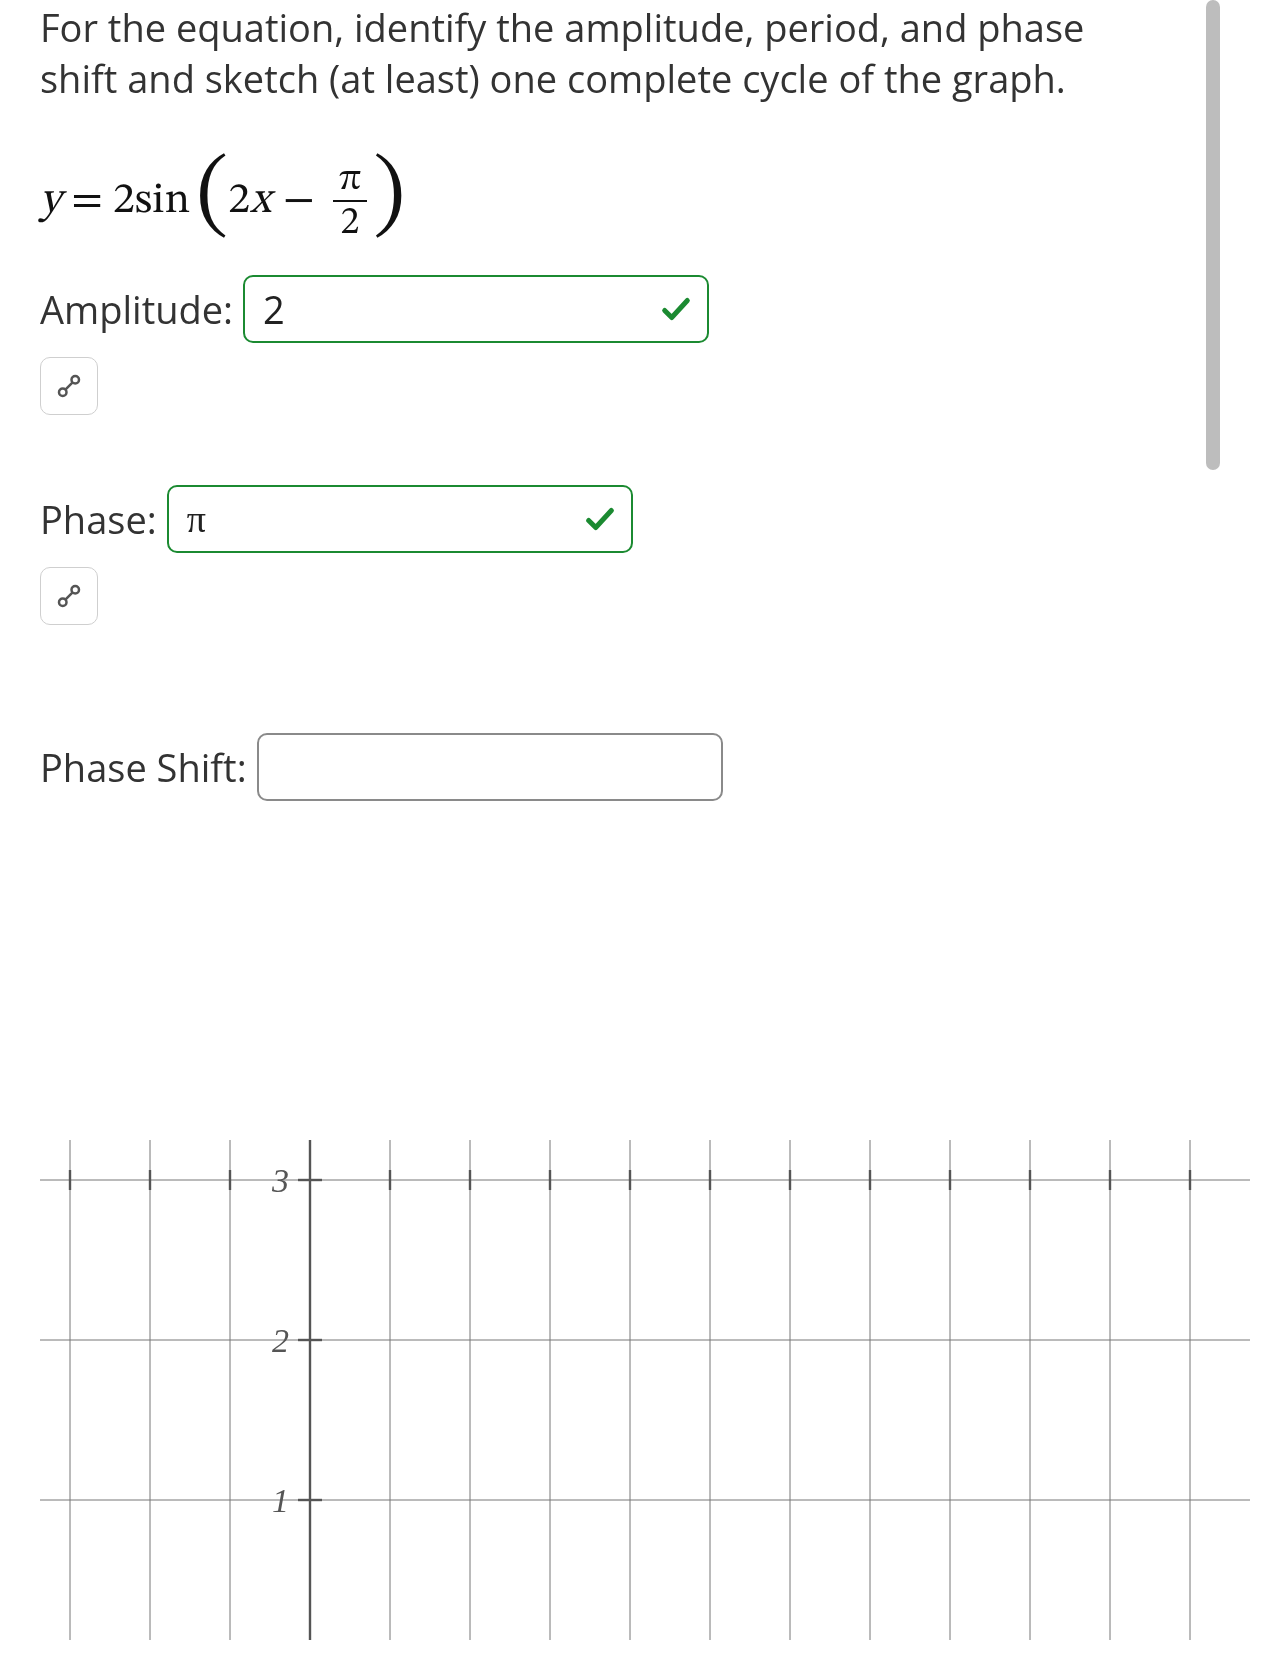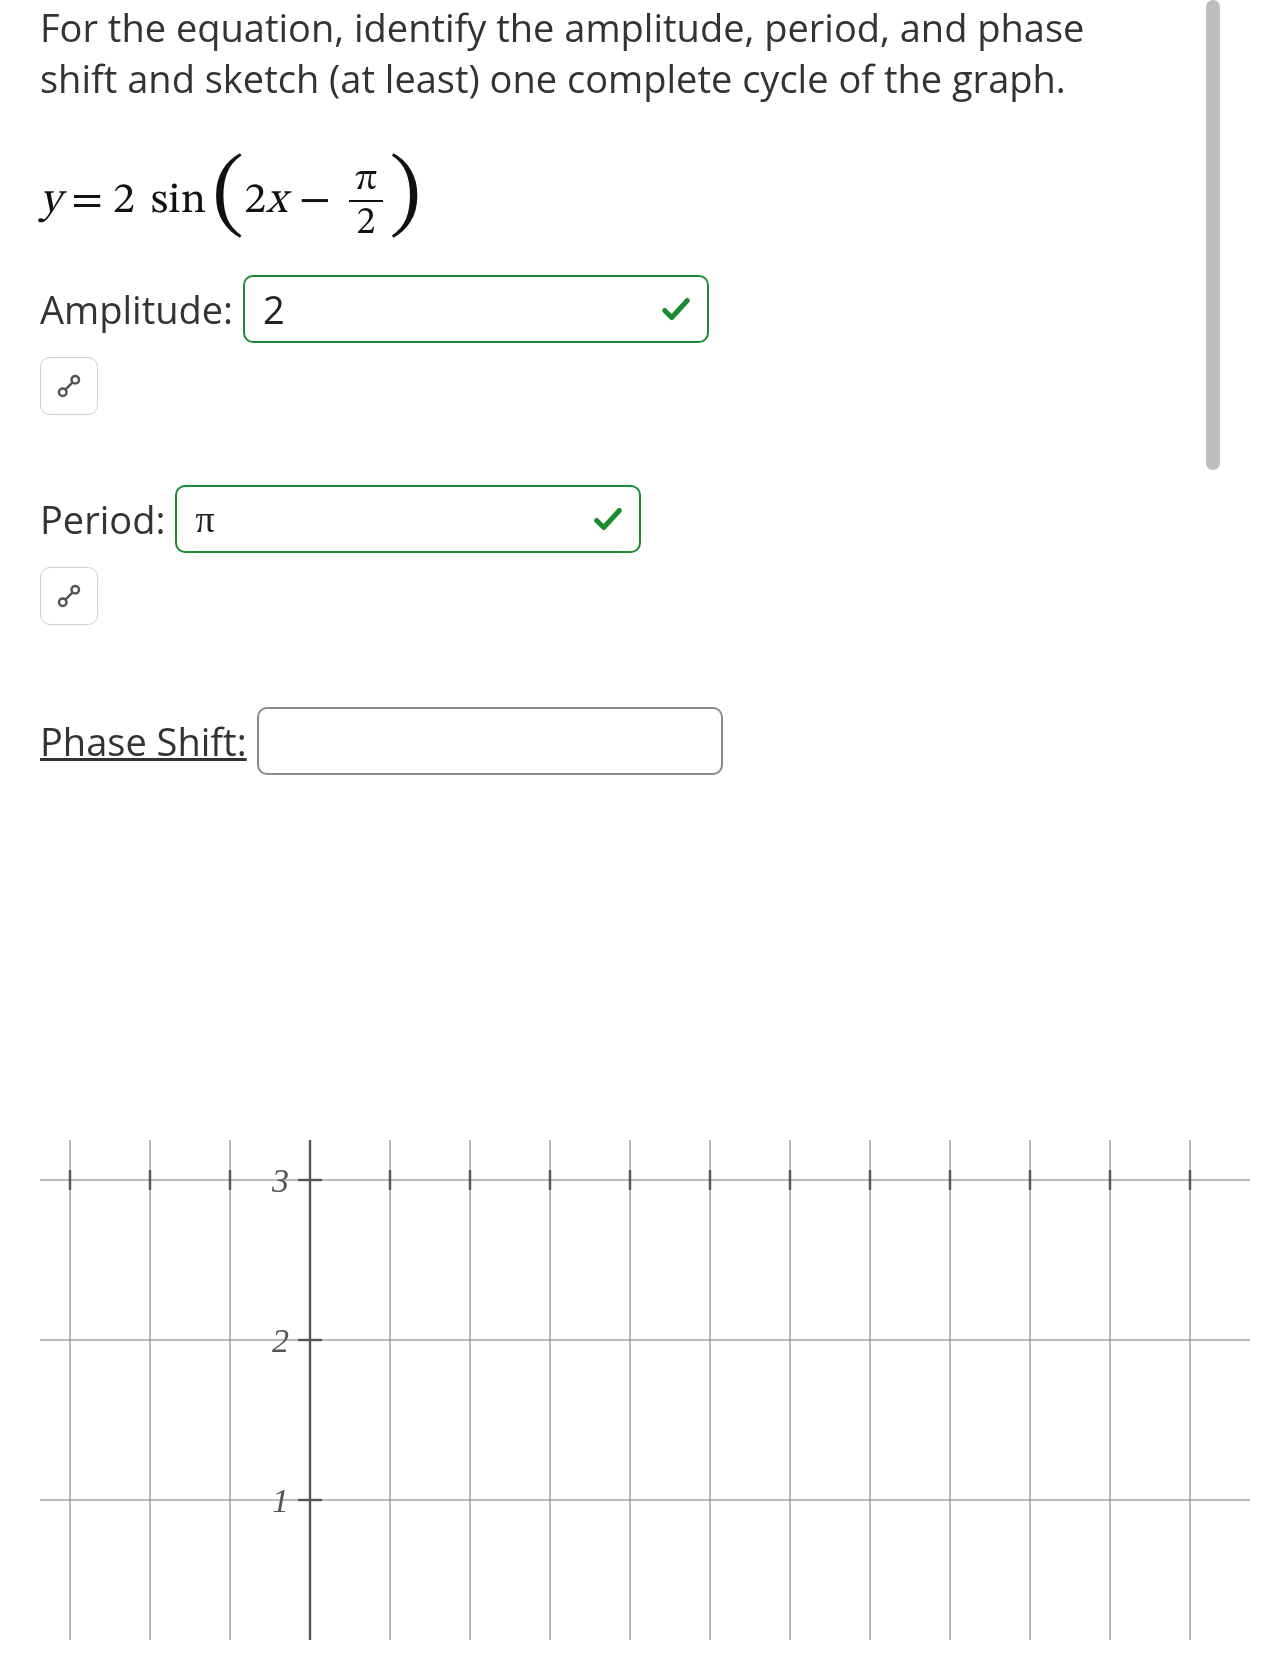--- a/index.html
+++ b/index.html
@@ -26,21 +26,21 @@
   .equation .eq { margin: 0 10px; }
   .equation .paren { font-size: 90px; font-weight: 300; position: relative; top: -4px; }
   .equation .inner { display: inline-flex; align-items: center; }
   .equation .frac { display: inline-flex; flex-direction: column; align-items: center; margin: 0 6px; line-height: 1; }
   .equation .frac .num { border-bottom: 2.5px solid #111; padding: 0 6px 2px 6px; font-size: 38px; }
   .equation .frac .den { padding-top: 2px; font-size: 38px; }
   .equation .minus { margin: 0 12px; }
 
   .field-row { display: flex; align-items: center; margin-top: 24px; }
   .field-row.period { margin-top: 70px; }
-  .field-row.phase  { margin-top: 82px; text-decoration: underline; }
+  .field-row.phase  { margin-top: 108px; }
   .field-label { font-size: 38px; color: #333333; margin-right: 10px; }
   .answer-box {
     height: 68px;
     border: 2.5px solid #1b8a31;
     border-radius: 10px;
     display: flex;
     align-items: center;
     justify-content: space-between;
     padding: 0 14px 0 18px;
     font-size: 38px;
@@ -91,21 +91,21 @@
 <div class="page">
 
   <div class="scrollbar"></div>
 
   <div class="question">For the equation, identify the amplitude, period, and phase shift and sketch (at least) one complete cycle of the graph.</div>
 
   <div class="equation">
     <span class="var">y</span>
     <span class="eq">=</span>
     <span>2</span>
-    <span style="margin-left:16px">sin</span>
+    <span style="margin-left:0">sin</span>
     <span class="paren" style="margin-left:6px">(</span>
     <span class="inner">
       <span>2</span>
       <span class="var">x</span>
       <span class="minus">−</span>
       <span class="frac">
         <span class="num">π</span>
         <span class="den">2</span>
       </span>
     </span>
@@ -125,21 +125,21 @@
   </div>
   <div class="sigma-btn">
     <svg viewBox="0 0 24 24" fill="none" stroke-width="2" stroke-linecap="round" stroke-linejoin="round">
       <circle cx="7" cy="17" r="3"></circle>
         <circle cx="17" cy="7" r="3"></circle>
       <line x1="9.5" y1="14.5" x2="14.5" y2="9.5"></line>
     </svg>
   </div>
 
   <div class="field-row period">
-    <div class="field-label">Period:</div>
+    <div class="field-label">Phase:</div>
     <div class="answer-box period">
       <span class="value pi">π</span>
       <span class="check">
         <svg viewBox="0 0 24 24" fill="none" stroke="currentColor" stroke-width="3.5" stroke-linecap="round" stroke-linejoin="round">
             <polyline points="4 13 9 18 20 6"></polyline>
           </svg>
       </span>
     </div>
   </div>
   <div class="sigma-btn">

